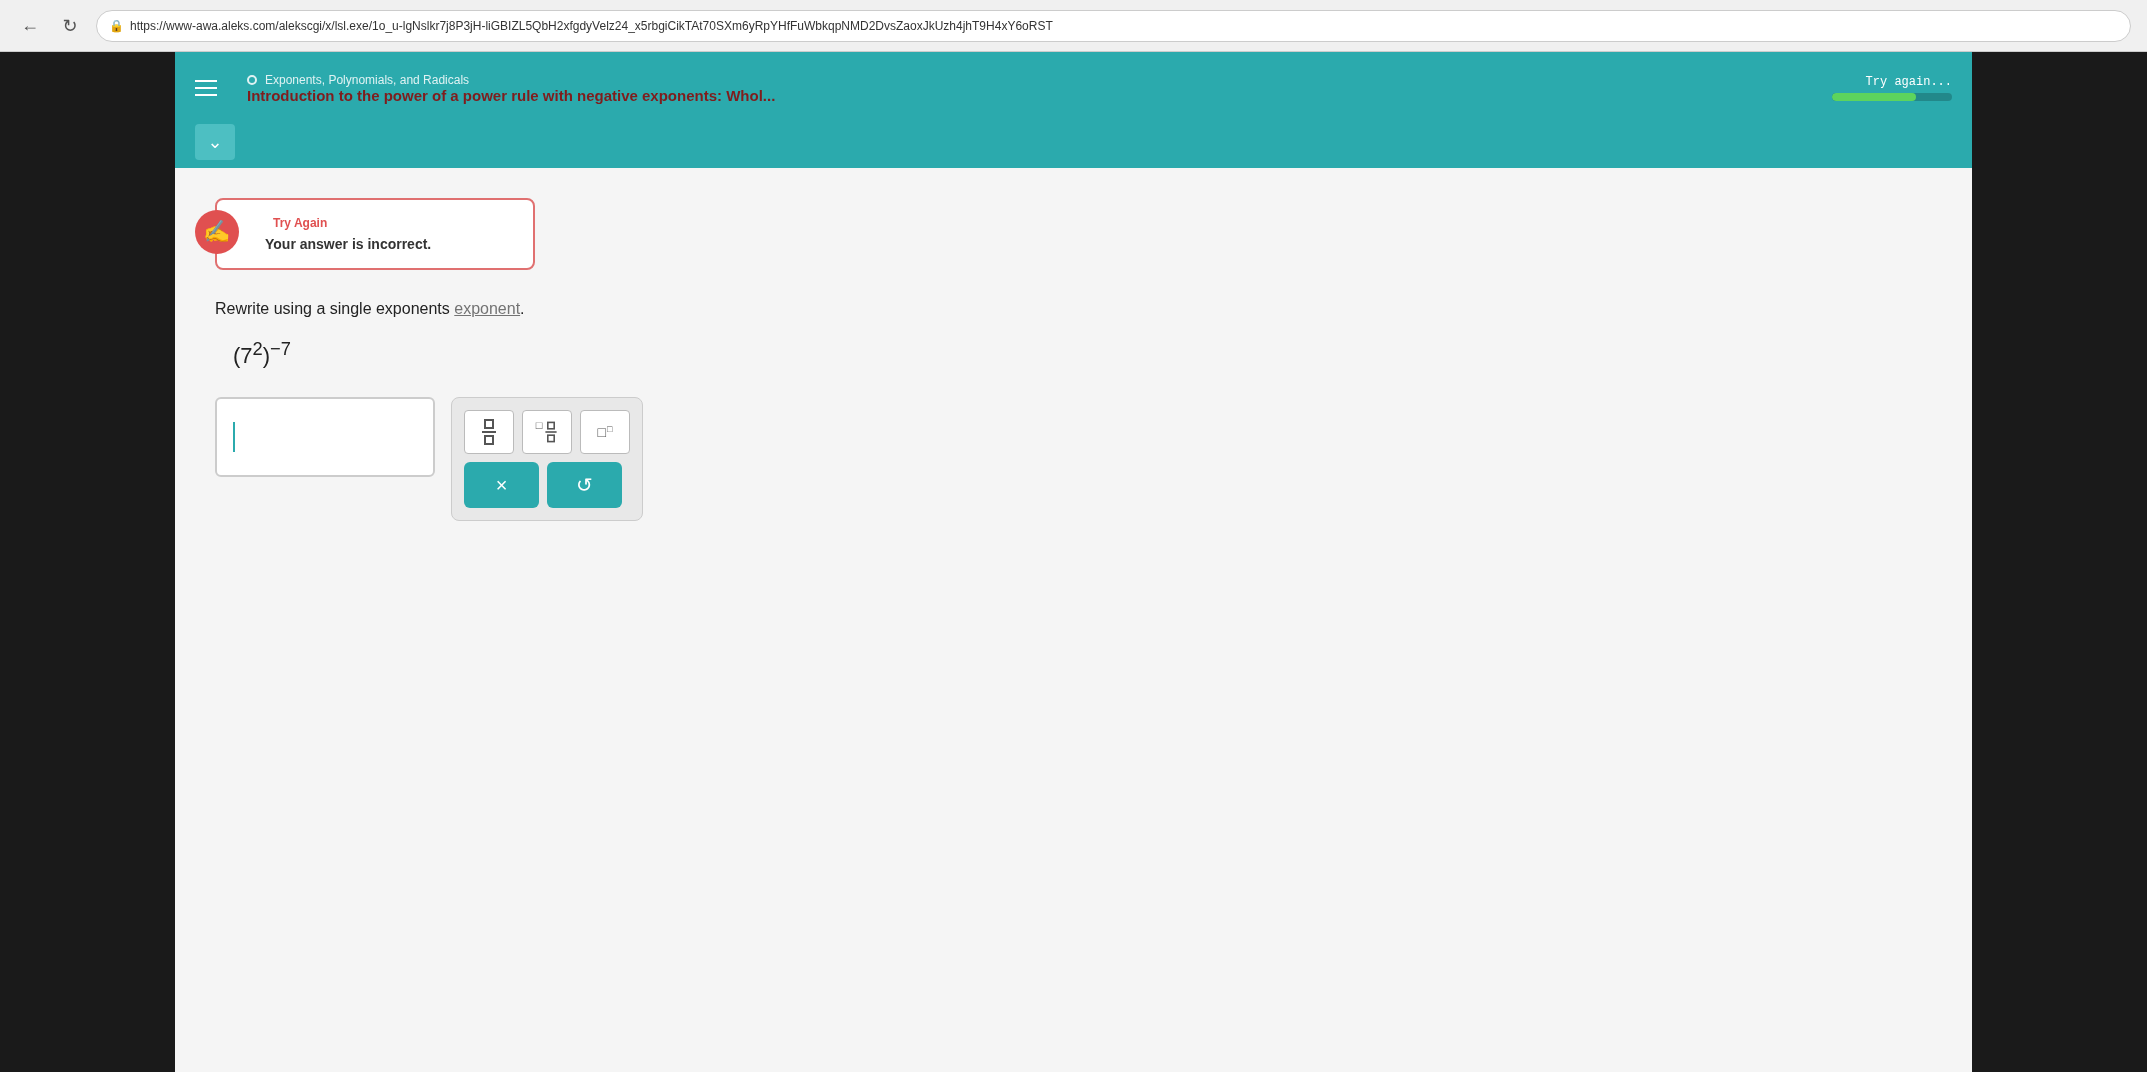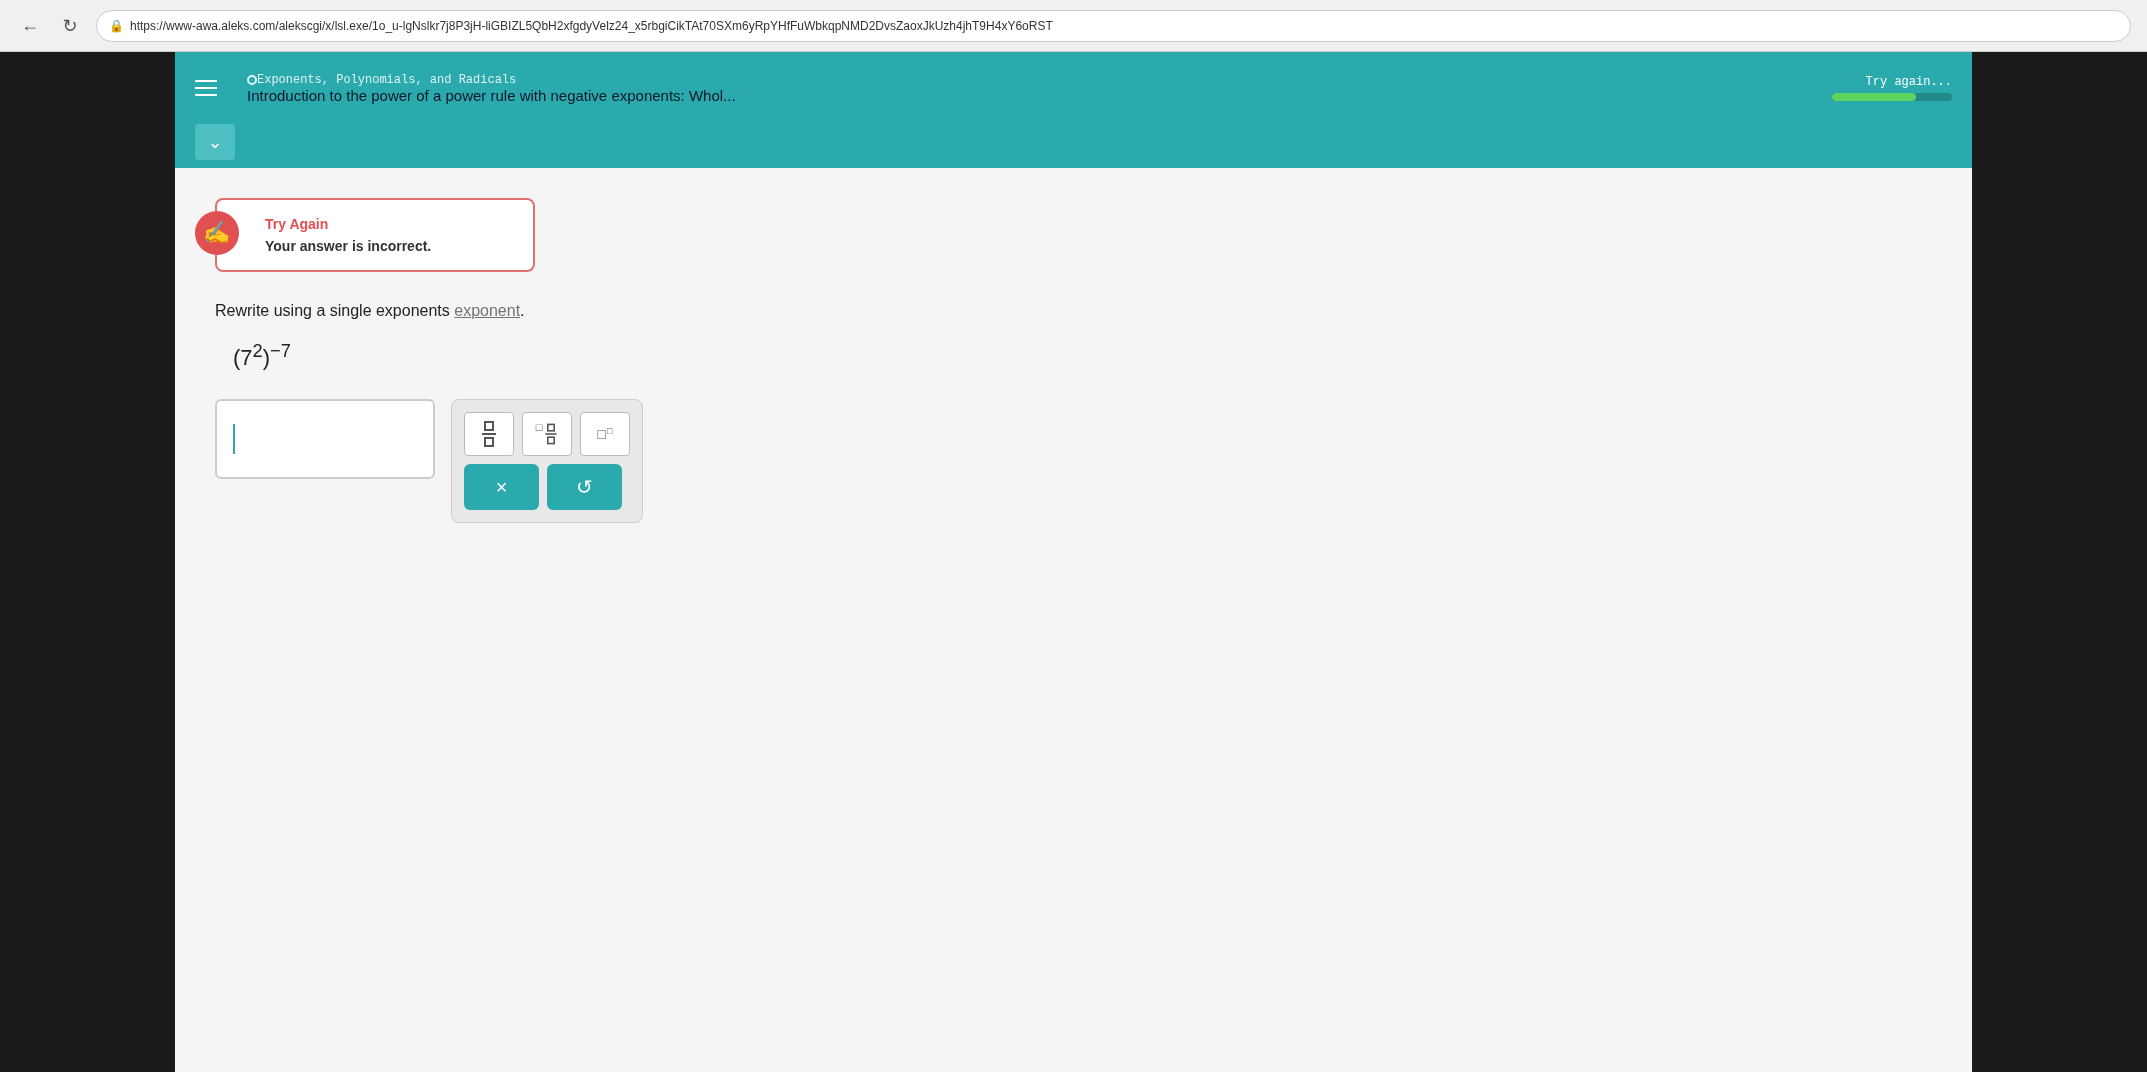--- a/index.html
+++ b/index.html
@@ -115,36 +115,35 @@
     .header-title-area {
       display: flex;
       flex-direction: column;
     }
 
     .header-subtitle {
       font-size: 12px;
       color: rgba(255,255,255,0.85);
       display: flex;
       align-items: center;
-      gap: 0;
-      font-family: Liberation Mono, monospace;
+      gap: 8px;
     }
 
     .circle-indicator {
       width: 10px;
       height: 10px;
       border-radius: 50%;
       border: 2px solid rgba(255,255,255,0.85);
       display: inline-block;
     }
 
     .header-main-title {
       font-size: 15px;
-      font-weight: normal;
-      color: #0f172a;
+      font-weight: bold;
+      color: #7f1d1d;
     }
 
     .try-again-indicator {
       position: absolute;
       right: 20px;
       top: 50%;
       transform: translateY(-50%);
       text-align: right;
       font-family: Liberation Mono, monospace;
     }
@@ -229,24 +228,25 @@
       left: -22px;
       top: 50%;
       transform: translateY(-50%);
     }
 
     .try-again-text-area {
       margin-left: 28px;
     }
 
     .try-again-title {
-      font-size: 14px;
+      font-size: 12px;
       font-weight: bold;
       color: #e05050;
       margin-bottom: 6px;
+      margin-left: 8px;
     }
 
     .try-again-desc {
       font-size: 14px;
       color: #333;
       font-weight: bold;
     }
 
     
     .question-text {

